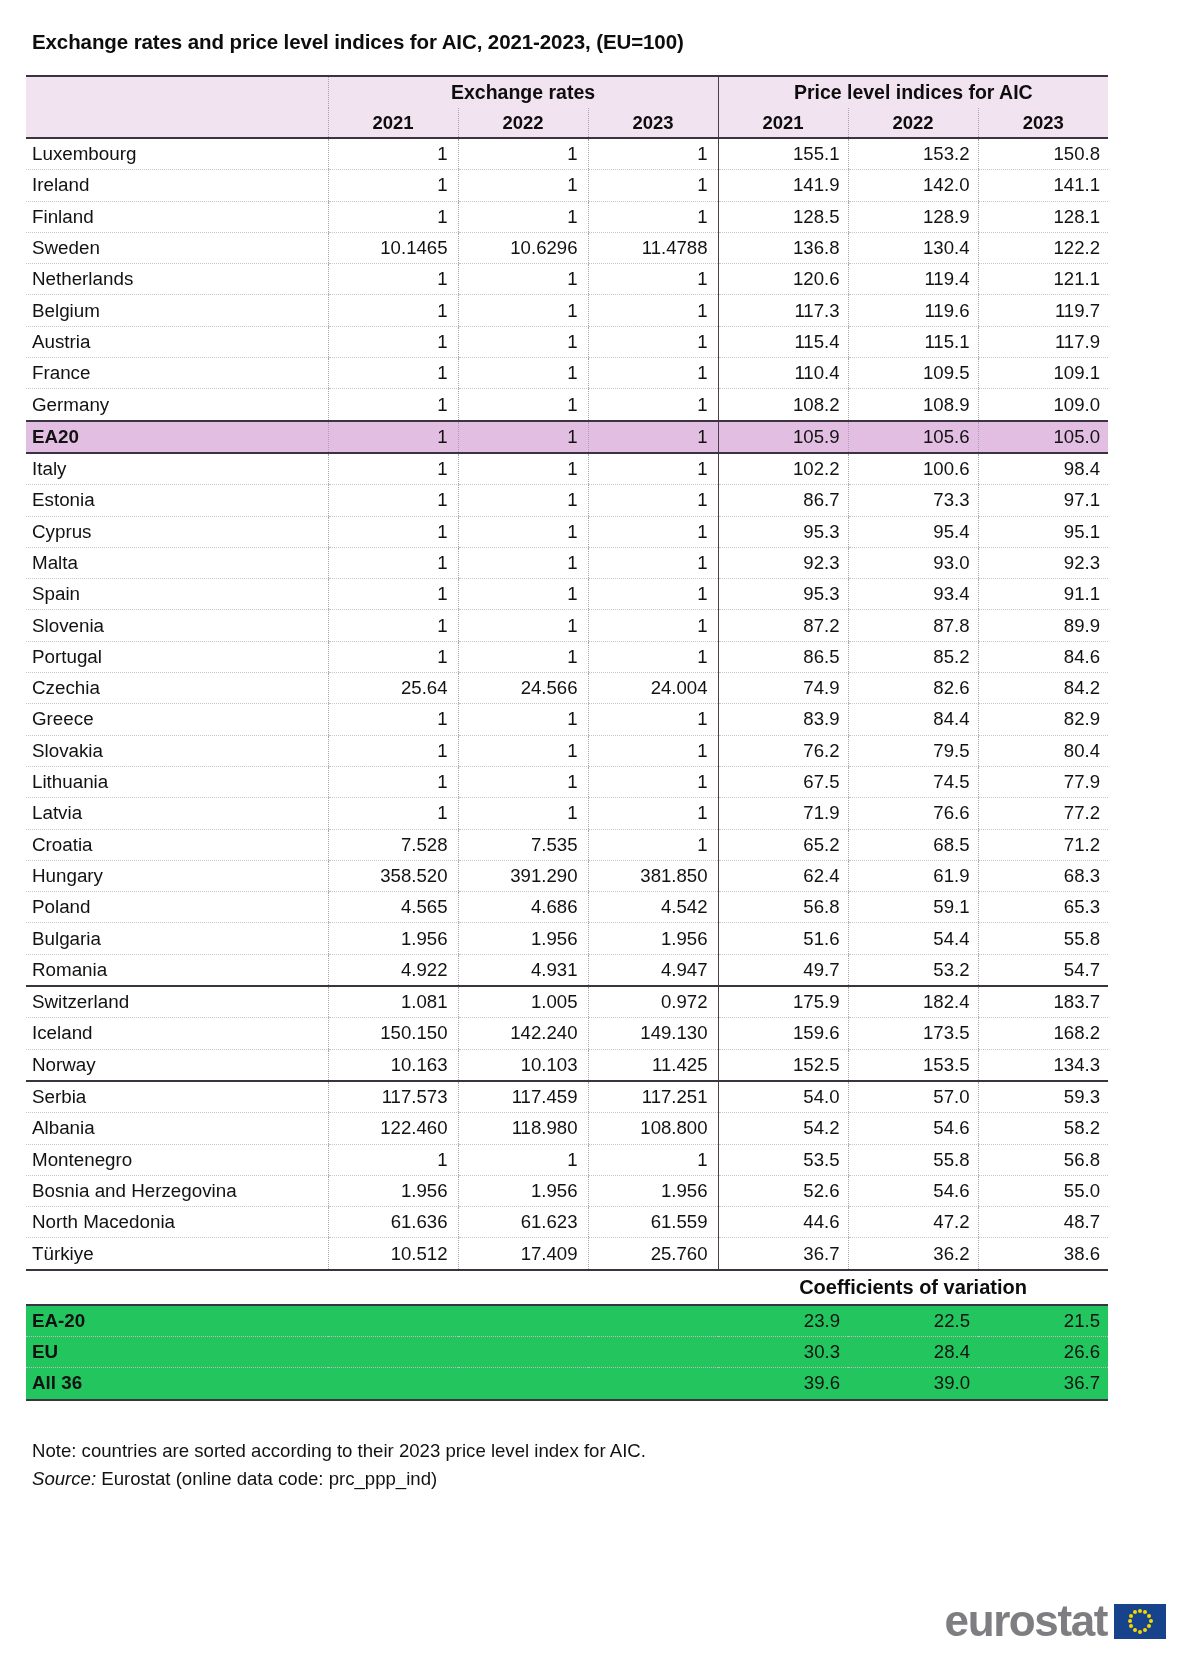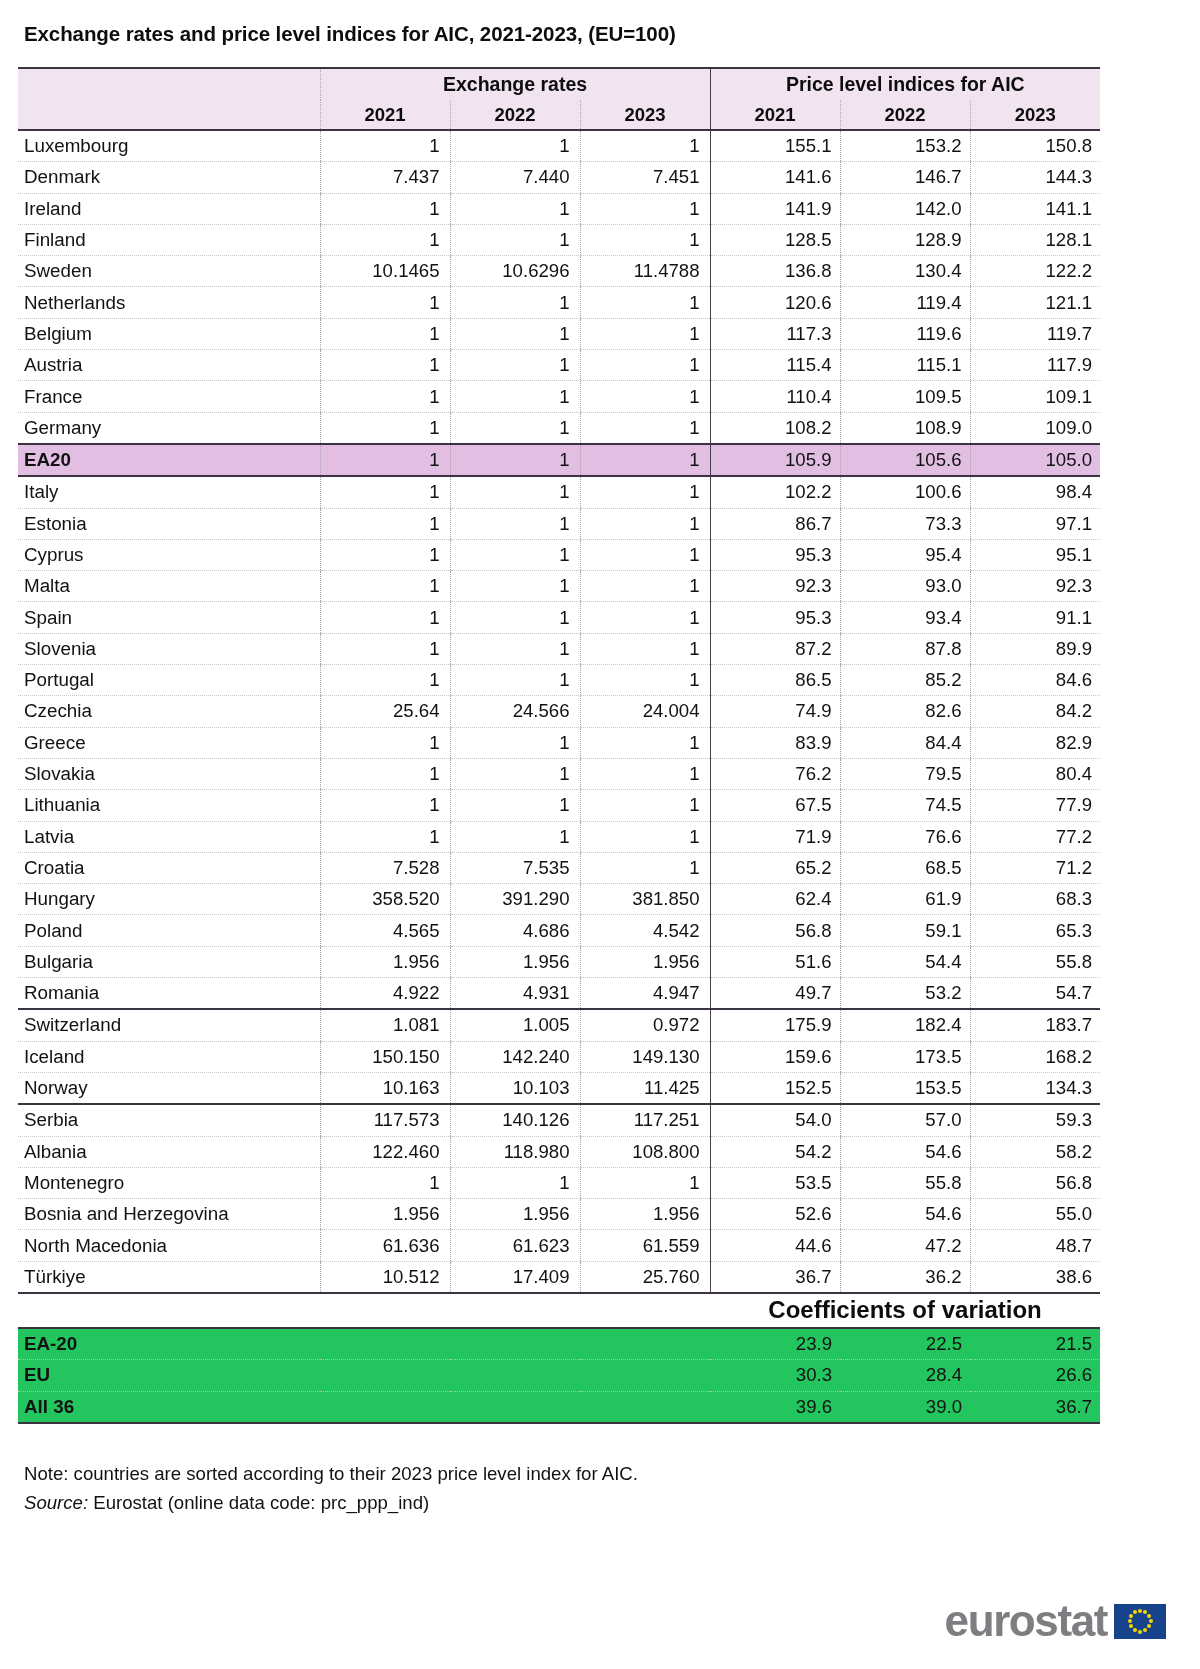--- a/index.html
+++ b/index.html
@@ -10,21 +10,21 @@
   body {
     width: 1200px;
     height: 1669px;
     font-family: "Liberation Sans", sans-serif;
     color: #1a1a1a;
     position: relative;
     overflow: hidden;
   }
 
   .page {
-    padding: 0;
+    padding: 8px;
   }
 
   .title {
     font-size: 20.5px;
     font-weight: bold;
     color: #0d0d0d;
     padding: 22px 0 0 24px;
     letter-spacing: -0.1px;
     white-space: nowrap;
   }
@@ -106,21 +106,21 @@
   tr.grpstart td { border-top: 2.4px solid #3b3340; }
 
   
   tr.lastcountry td { border-bottom: 2.4px solid #3b3340; }
 
   
   tr.cov-title td {
     height: 33px;
     background: #ffffff;
     border-bottom: none;
-    font-size: 24px;
+    font-size: 20px;
     font-weight: bold;
     text-align: center;
     color: #0d0d0d;
   }
   tr.cov-title td.cov-head {
     border-top: none;
   }
   tr.cov-rule td {
     height: 0;
     padding: 0;
@@ -217,29 +217,20 @@
           <tr>
             <td class="name">Luxembourg</td>
             <td class="num vdot">1</td>
             <td class="num vdot">1</td>
             <td class="num vdot">1</td>
             <td class="num pli vsolid">155.1</td>
             <td class="num pli vdot">153.2</td>
             <td class="num pli vdot">150.8</td>
           </tr>
           <tr>
-            <td class="name">Denmark</td>
-            <td class="num vdot">7.437</td>
-            <td class="num vdot">7.440</td>
-            <td class="num vdot">7.451</td>
-            <td class="num pli vsolid">141.6</td>
-            <td class="num pli vdot">146.7</td>
-            <td class="num pli vdot">144.3</td>
-          </tr>
-          <tr>
             <td class="name">Ireland</td>
             <td class="num vdot">1</td>
             <td class="num vdot">1</td>
             <td class="num vdot">1</td>
             <td class="num pli vsolid">141.9</td>
             <td class="num pli vdot">142.0</td>
             <td class="num pli vdot">141.1</td>
           </tr>
           <tr>
             <td class="name">Finland</td>
@@ -489,21 +480,21 @@
             <td class="num vdot">10.163</td>
             <td class="num vdot">10.103</td>
             <td class="num vdot">11.425</td>
             <td class="num pli vsolid">152.5</td>
             <td class="num pli vdot">153.5</td>
             <td class="num pli vdot">134.3</td>
           </tr>
           <tr class="grpstart">
             <td class="name">Serbia</td>
             <td class="num vdot">117.573</td>
-            <td class="num vdot">140.126</td>
+            <td class="num vdot">117.459</td>
             <td class="num vdot">117.251</td>
             <td class="num pli vsolid">54.0</td>
             <td class="num pli vdot">57.0</td>
             <td class="num pli vdot">59.3</td>
           </tr>
           <tr>
             <td class="name">Albania</td>
             <td class="num vdot">122.460</td>
             <td class="num vdot">118.980</td>
             <td class="num vdot">108.800</td>

